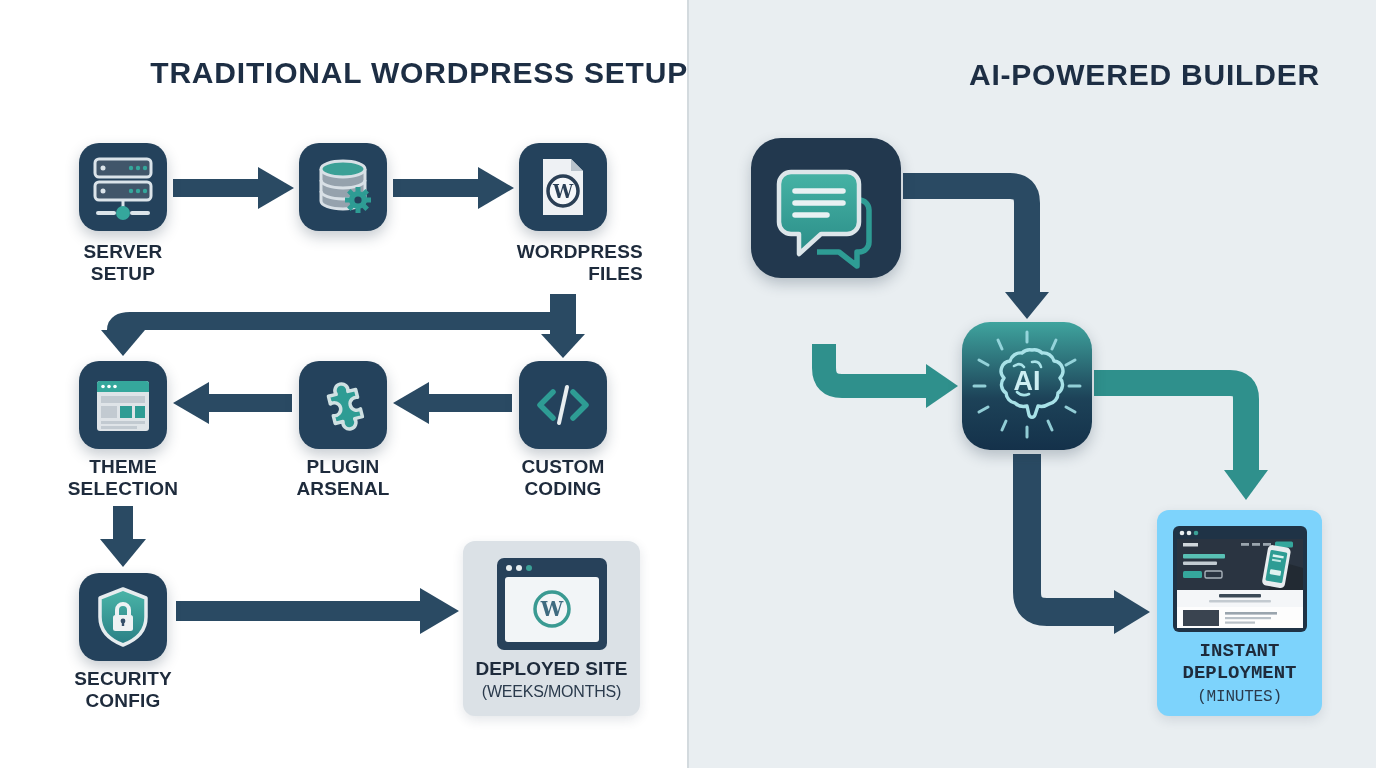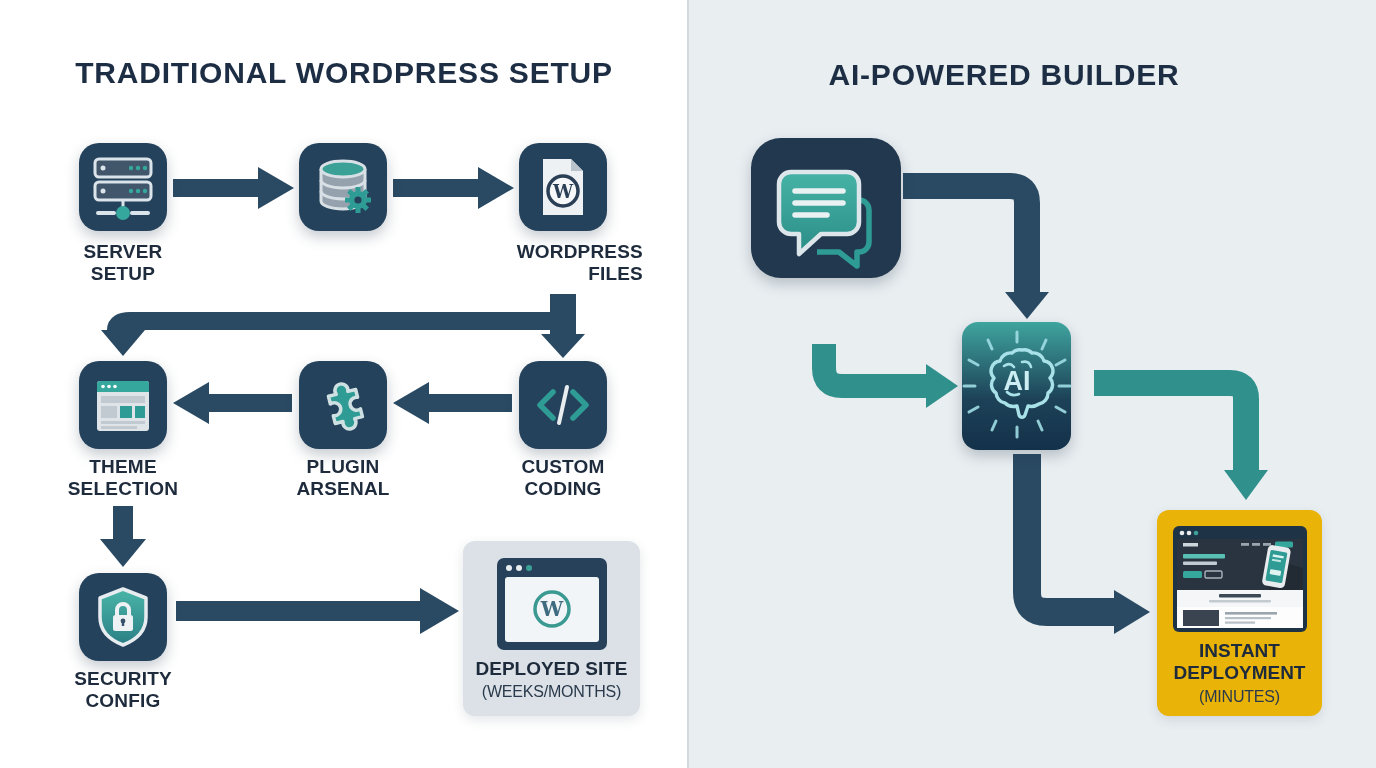--- a/index.html
+++ b/index.html
@@ -5,40 +5,40 @@
   html,body{margin:0;padding:0;background:#fff;}
   #canvas{
     position:relative;width:1376px;height:768px;overflow:hidden;
     font-family:"Liberation Sans","DejaVu Sans",sans-serif;
   }
   .half{position:absolute;top:0;height:768px;}
   #left-half{left:0;width:688px;background:#ffffff;}
   #right-half{left:688px;width:688px;background:#e9eef1;}
   #divider{position:absolute;left:687px;top:0;width:2px;height:768px;background:#d3dade;}
   .panel-title{
-    position:absolute;text-align:center;font-weight:bold;font-size:30px;
+    position:absolute;text-align:right;font-weight:bold;font-size:30px;
     letter-spacing:.8px;color:#1d2e44;white-space:nowrap;
   }
   #arrow-layer{position:absolute;left:0;top:0;width:1376px;height:768px;pointer-events:none;z-index:1;}
   .tile{
     position:absolute;border-radius:20px;background:#24425c;z-index:2;
     box-shadow:0 6px 14px rgba(30,50,70,.25);
     display:flex;align-items:center;justify-content:center;
   }
   .step-label{
     position:absolute;z-index:2;text-align:center;font-weight:bold;font-size:19px;
     line-height:1.16;color:#1e2b3c;white-space:pre-line;letter-spacing:.2px;
   }
   .result-card{
     position:absolute;z-index:2;border-radius:12px;
     box-shadow:0 4px 12px rgba(30,50,70,.12);
     display:flex;flex-direction:column;align-items:center;
   }
   #deployed-card{left:463px;top:541px;width:177px;height:175px;background:#dbe1e6;}
-  #instant-card{left:1157px;top:510px;width:165px;height:206px;background:#eab308;}
+  #instant-card{left:1157px;top:510px;width:165px;height:206px;background:#7dd3fc;font-family:Liberation Mono, monospace;}
   .card-title{font-weight:bold;font-size:19px;line-height:1.18;color:#1e2b3c;text-align:center;white-space:pre-line;margin-top:8px;}
   .card-sub{font-size:16px;color:#2a3a4c;text-align:right;margin-top:3px;letter-spacing:-.2px;}
   svg{display:block;}
 </style>
 </head>
 <body>
 
 <div id="canvas">
   <div id="left-half" class="half"></div>
   <div id="right-half" class="half"></div>
@@ -245,21 +245,21 @@
         </defs>
         <path d="M100,62 h8 a10,10 0 0 1 10,10 v32 a10,10 0 0 1 -10,10 h-2 v14 l-18,-14 h-22" fill="none" stroke="#2e9c94" stroke-width="5.5" stroke-linejoin="round"></path>
         <path d="M40,34 h56 a12,12 0 0 1 12,12 v38 a12,12 0 0 1 -12,12 H70 L48,116 V96 h-8 a12,12 0 0 1 -12,-12 V46 a12,12 0 0 1 12,-12 Z" fill="url(#bubbleGrad)" stroke="#dde6ea" stroke-width="4.5" stroke-linejoin="round"></path>
         <line x1="44" y1="53" x2="92" y2="53" stroke="#e9f1f3" stroke-width="5.5" stroke-linecap="round"></line>
         <line x1="44" y1="65" x2="92" y2="65" stroke="#e9f1f3" stroke-width="5.5" stroke-linecap="round"></line>
         <line x1="44" y1="77" x2="76" y2="77" stroke="#e9f1f3" stroke-width="5.5" stroke-linecap="round"></line>
       </svg>
     </span>
   </div>
 
-  <div class="tile" style="left:962px;top:322px;width:109px;height:128px;border-radius:16px;background:linear-gradient(180deg,#3fa49e 0%,#1d4258 60%,#14314a 100%);">
+  <div class="tile" style="left:962px;top:322px;width:130px;height:128px;border-radius:28px;background:linear-gradient(180deg,#3fa49e 0%,#1d4258 60%,#14314a 100%);">
     <span>
       <svg width="130" height="128" viewBox="0 0 130 128">
         <g stroke="#9fdde4" stroke-width="3" stroke-linecap="round" opacity="0.9">
           <line x1="65" y1="10" x2="65" y2="20"></line>
           <line x1="36" y1="18" x2="40" y2="27"></line>
           <line x1="94" y1="18" x2="90" y2="27"></line>
           <line x1="17" y1="38" x2="26" y2="43"></line>
           <line x1="113" y1="38" x2="104" y2="43"></line>
           <line x1="12" y1="64" x2="23" y2="64"></line>
           <line x1="118" y1="64" x2="107" y2="64"></line>

